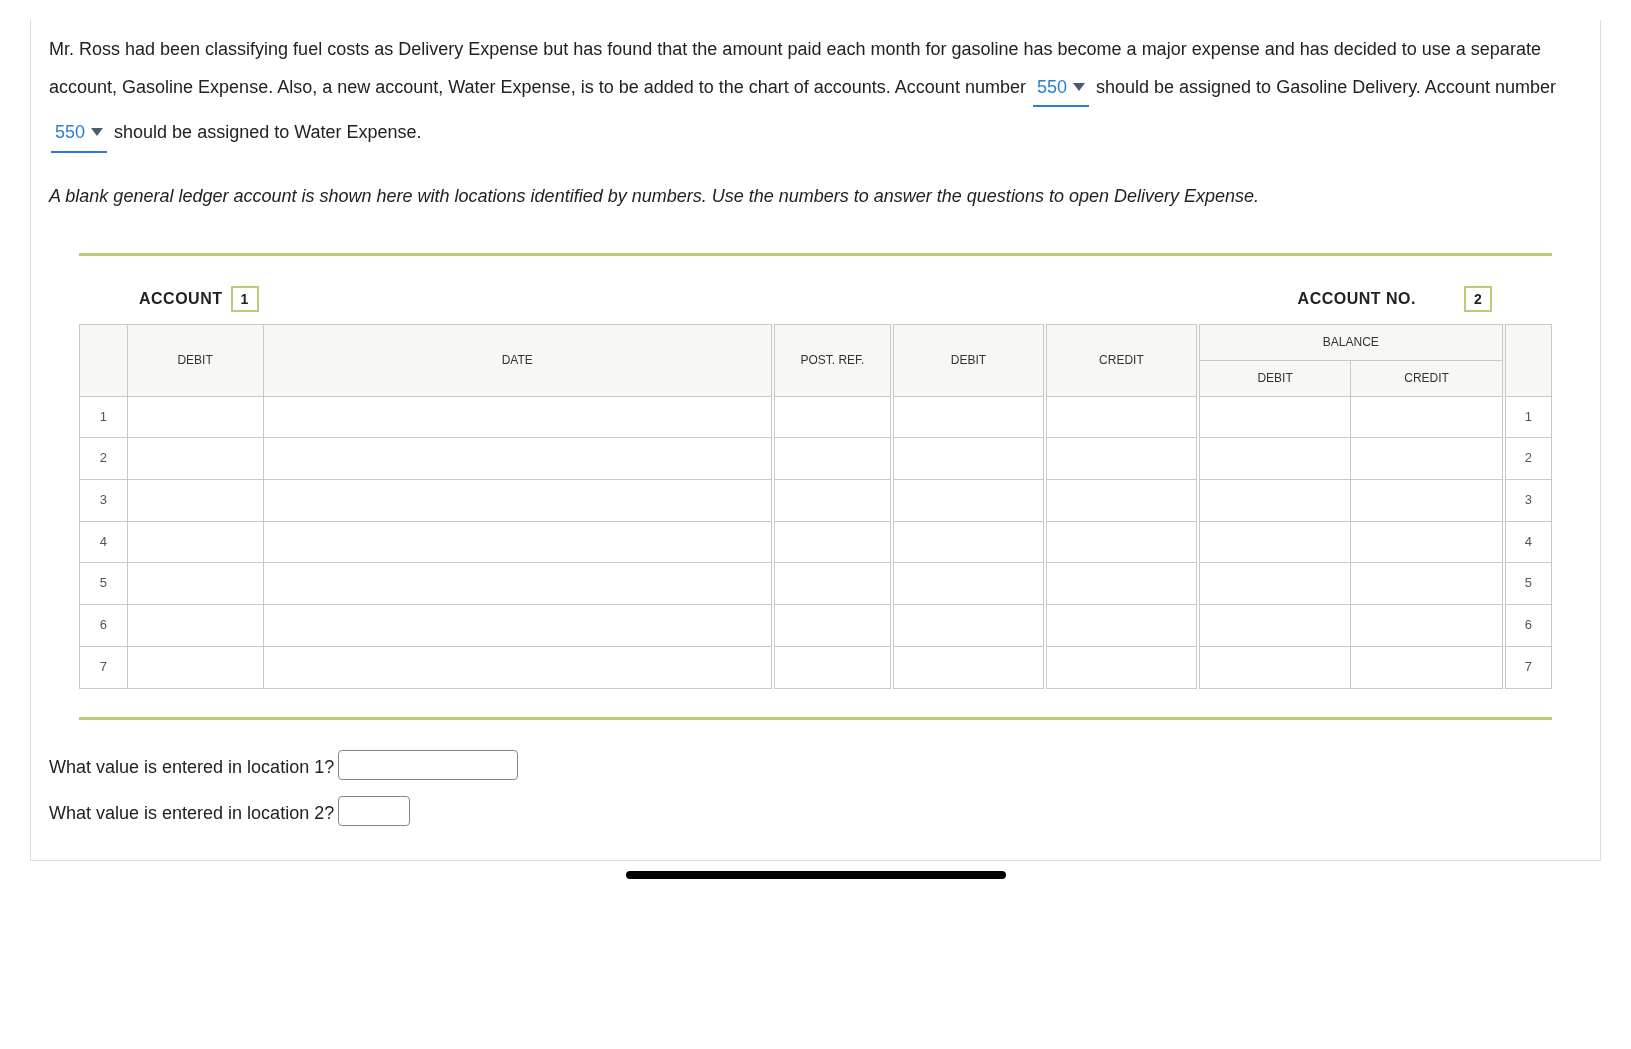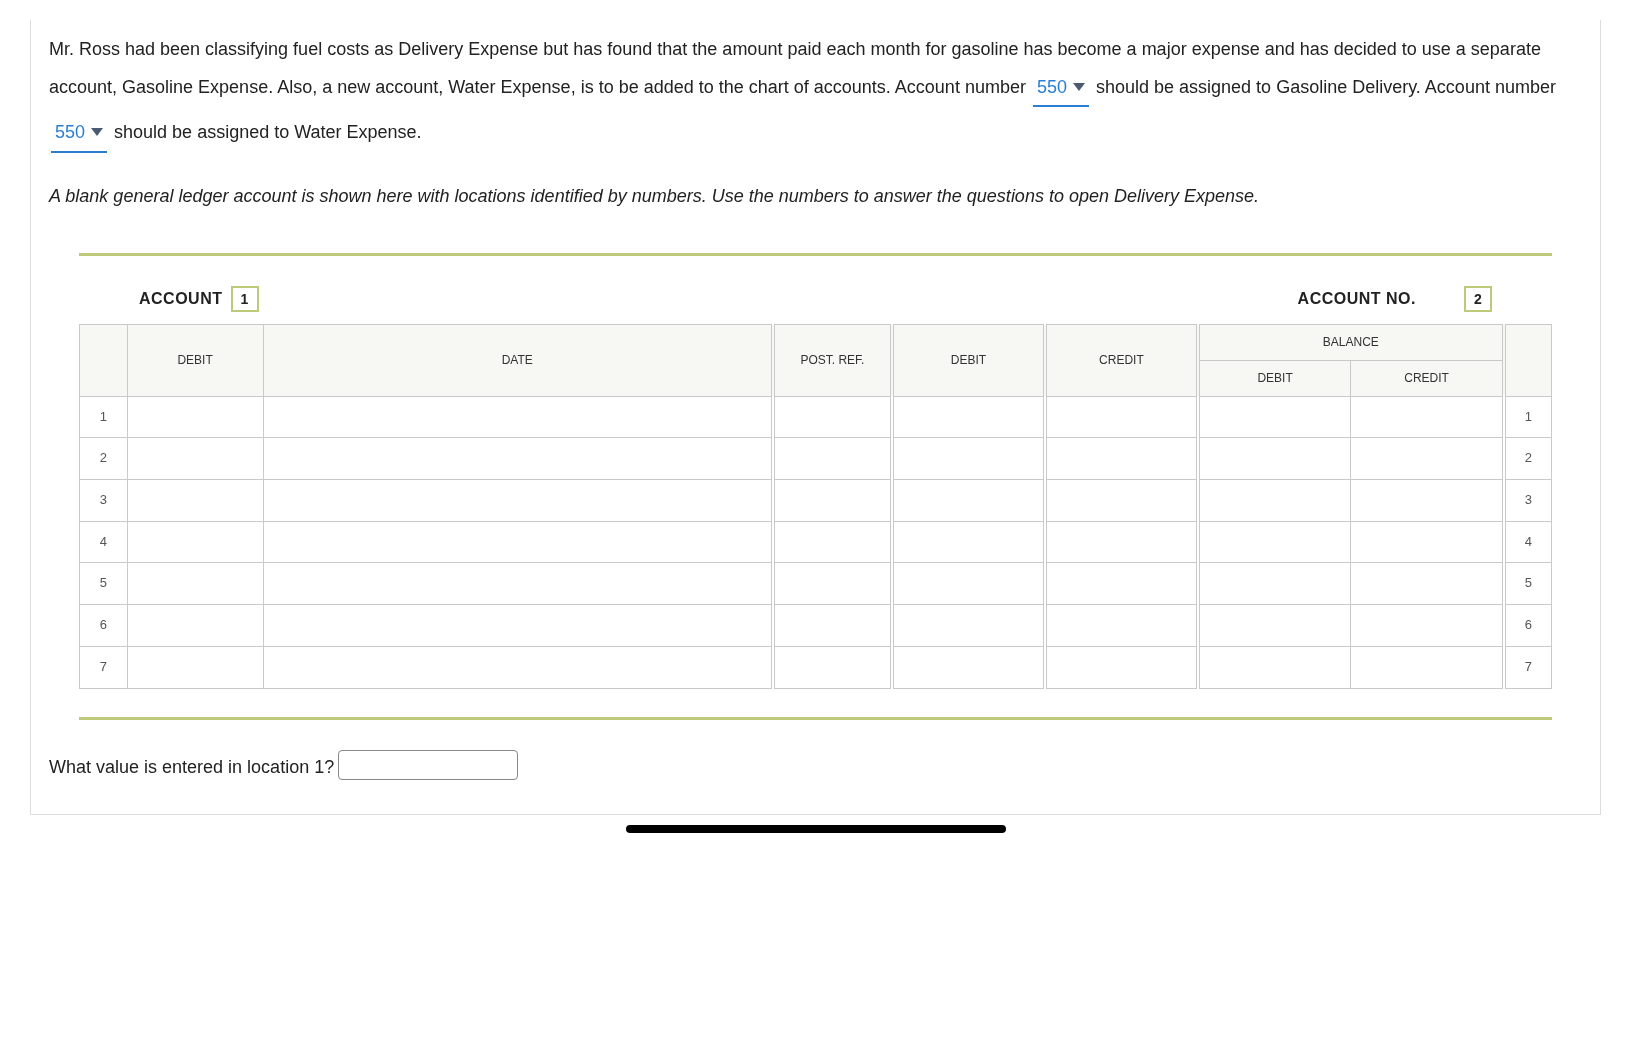--- a/index.html
+++ b/index.html
@@ -281,16 +281,20 @@
     </table>
 
     <div class="bottom-divider"></div>
   </div>
 
   <div class="question-row">
     <span>What value is entered in location 1?</span>
     <input class="answer-input wide" value="" style="">
   </div>
 
+  <div class="question-row">
+    <span>What value is entered in location 2?</span>
+    <input class="answer-input narrow" value="" style="">
+  </div>
 
 </div>
 
 <div class="bottom-scroll"></div>
 
 </body></html>

